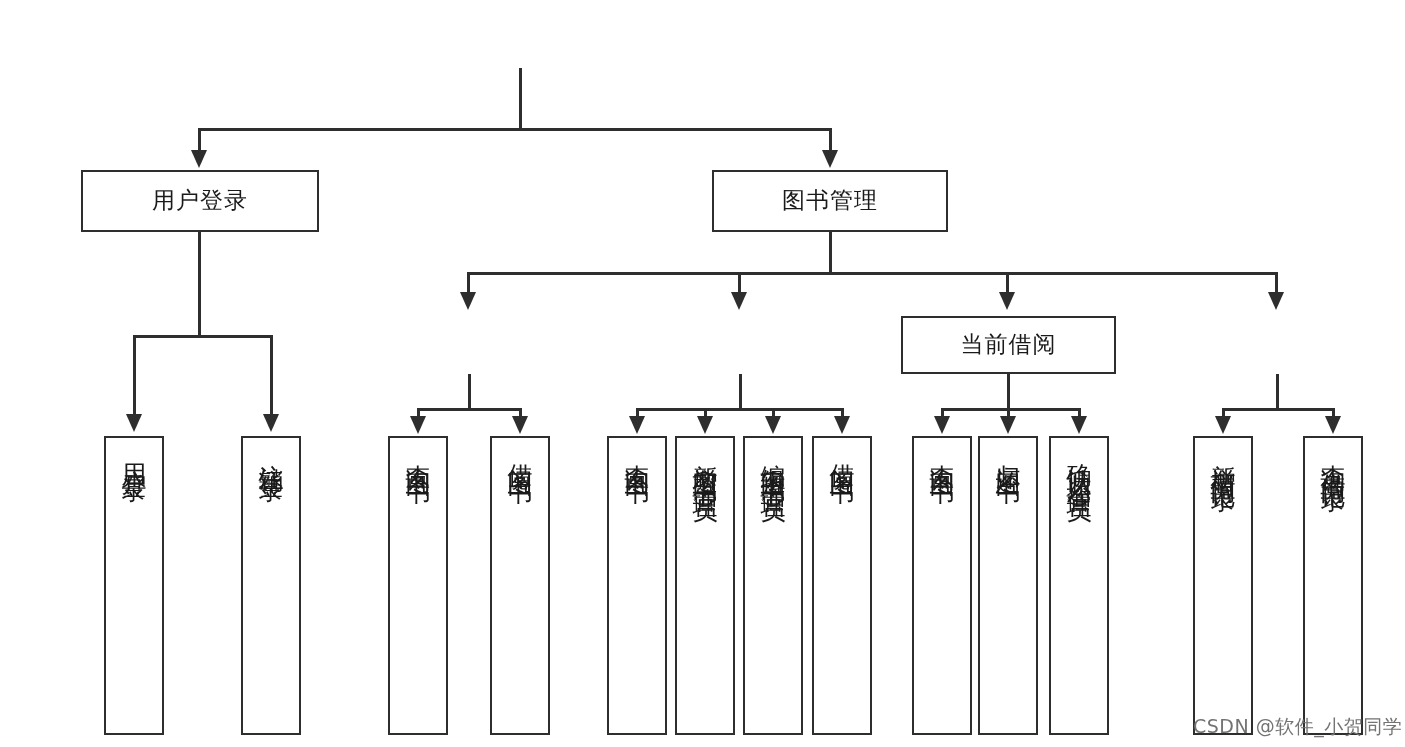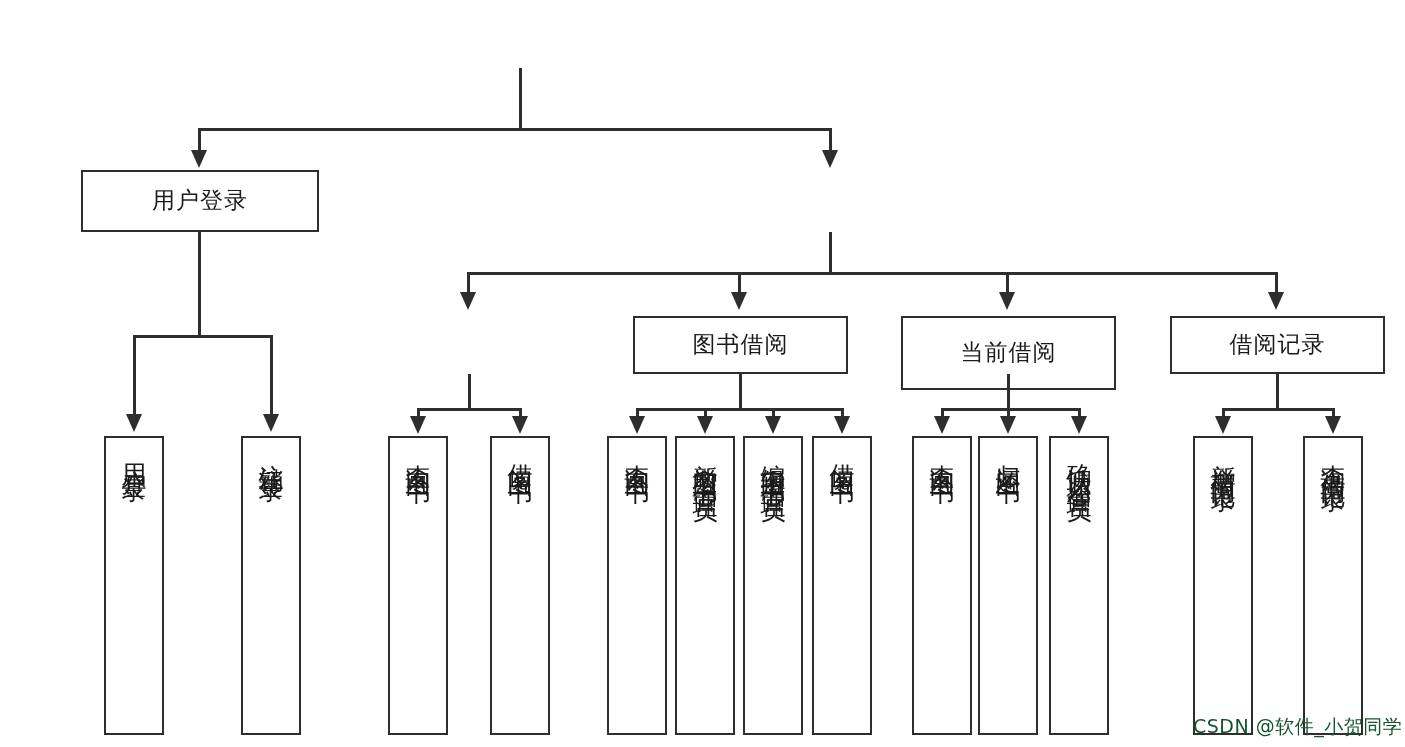--- a/index.html
+++ b/index.html
@@ -70,21 +70,21 @@
     width: 0;
     height: 0;
     border-left: 8px solid transparent;
     border-right: 8px solid transparent;
     border-top: 18px solid #2e2e2e;
   }
   
   #watermark {
     position: absolute;
     font-size: 19px;
-    color: #14532d;
+    color: #737373;
     white-space: nowrap;
     letter-spacing: 0.5px;
     pointer-events: none;
   }
 </style>
 </head>
 <body>
 
 <div id="diagram-root">
 
@@ -93,48 +93,45 @@
 
   <div class="edge h" style="left:198px; top:128px; width:634px; height:3px;"></div>
 
   <div class="edge v" style="left:198px; top:128px; width:3px; height:24px;"></div>
   <div class="arrow" style="left:191px; top:150px;"></div>
   <div class="edge v" style="left:829px; top:128px; width:3px; height:24px;"></div>
   <div class="arrow" style="left:822px; top:150px;"></div>
 
   <div class="node horiz" style="left:81px; top:170px; width:238px; height:62px;">
     <span class="node-label">用户登录</span>
+  </div>
+  <div class="node horiz" style="left:712px; top:170px; width:236px; height:62px;">
+    <span class="node-label">图书管理</span>
   </div>
 
   <div class="edge v" style="left:198px; top:232px; width:3px; height:103px;"></div>
   <div class="edge h" style="left:133px; top:335px; width:140px; height:3px;"></div>
   <div class="edge v" style="left:133px; top:335px; width:3px; height:81px;"></div>
   <div class="arrow" style="left:126px; top:414px;"></div>
   <div class="edge v" style="left:270px; top:335px; width:3px; height:81px;"></div>
   <div class="arrow" style="left:263px; top:414px;"></div>
 
   <div class="edge v" style="left:829px; top:232px; width:3px; height:40px;"></div>
   <div class="edge h" style="left:467px; top:272px; width:811px; height:3px;"></div>
   <div class="edge v" style="left:467px; top:272px; width:3px; height:22px;"></div>
   <div class="arrow" style="left:460px; top:292px;"></div>
   <div class="edge v" style="left:738px; top:272px; width:3px; height:22px;"></div>
   <div class="arrow" style="left:731px; top:292px;"></div>
   <div class="edge v" style="left:1006px; top:272px; width:3px; height:22px;"></div>
   <div class="arrow" style="left:999px; top:292px;"></div>
   <div class="edge v" style="left:1275px; top:272px; width:3px; height:22px;"></div>
   <div class="arrow" style="left:1268px; top:292px;"></div>
 
-  <div class="node horiz" style="left:633px; top:316px; width:215px; height:58px;">
-    <span class="node-label">图书借阅</span>
-  </div>
-  <div class="node horiz" style="left:901px; top:316px; width:215px; height:74px;">
+  <div class="node horiz" style="left:901px; top:316px; width:215px; height:58px;">
     <span class="node-label">当前借阅</span>
-  </div>
-  <div class="node horiz" style="left:1170px; top:316px; width:215px; height:58px;">
-    <span class="node-label">借阅记录</span>
   </div>
 
   <div class="edge v" style="left:468px; top:374px; width:3px; height:34px;"></div>
   <div class="edge h" style="left:417px; top:408px; width:105px; height:3px;"></div>
   <div class="edge v" style="left:417px; top:408px; width:3px; height:10px;"></div>
   <div class="arrow" style="left:410px; top:416px;"></div>
   <div class="edge v" style="left:519px; top:408px; width:3px; height:10px;"></div>
   <div class="arrow" style="left:512px; top:416px;"></div>
 
   <div class="edge v" style="left:739px; top:374px; width:3px; height:34px;"></div>

